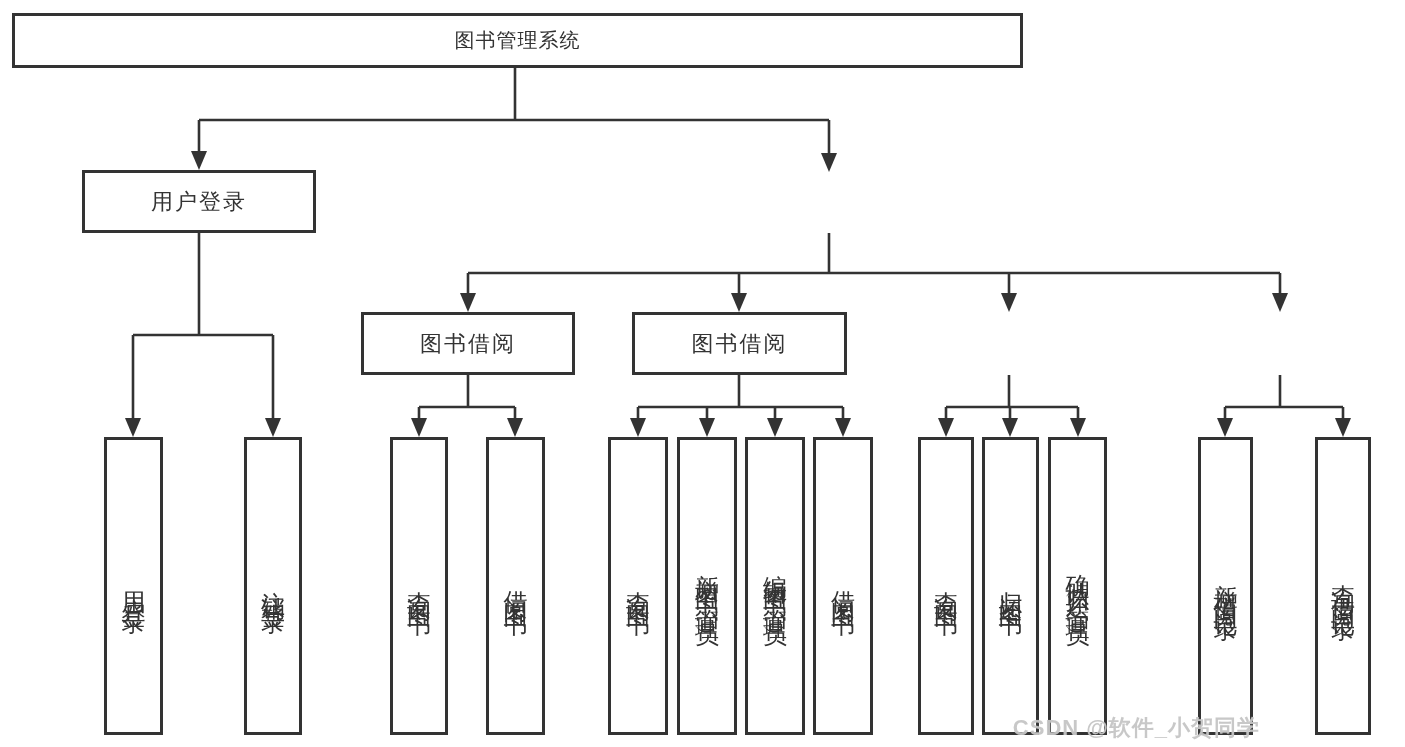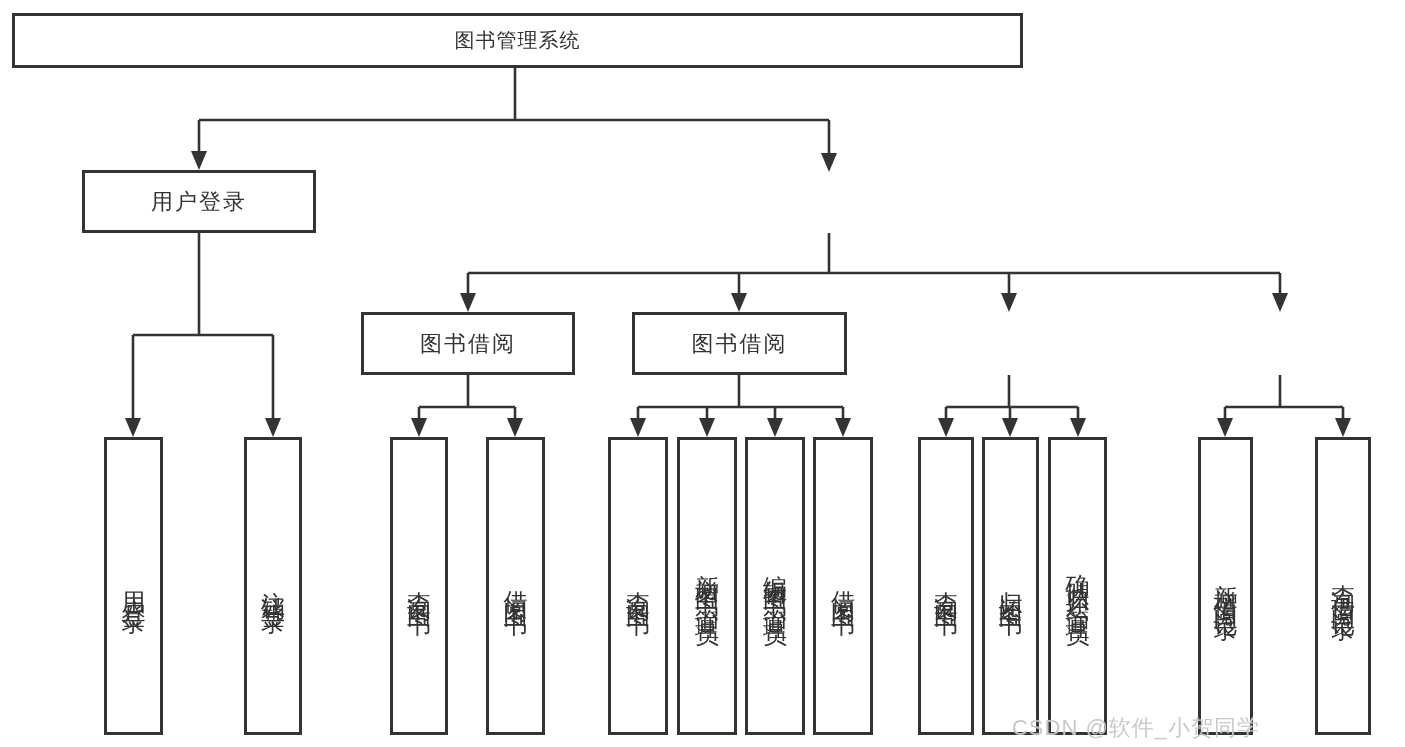--- a/index.html
+++ b/index.html
@@ -31,20 +31,21 @@
     writing-mode:vertical-rl;text-orientation:mixed;
     font-size:24px;letter-spacing:7px;line-height:1;
     white-space:nowrap;
   }
   .box.root .lbl{font-size:20px;letter-spacing:1px;}
   .watermark{
     position:absolute;right:7px;bottom:4px;z-index:5;
     font-size:22px;color:var(--watermark);opacity:.95;
     letter-spacing:1px;white-space:nowrap;
     text-shadow:0 0 1px rgba(255,255,255,.6);
+    font-weight:bold;
   }
 </style>
 </head>
 <body>
 
 <div id="stage">
 
   <svg class="connectors" width="1405" height="747" viewBox="0 0 1405 747">
 
     <g>

